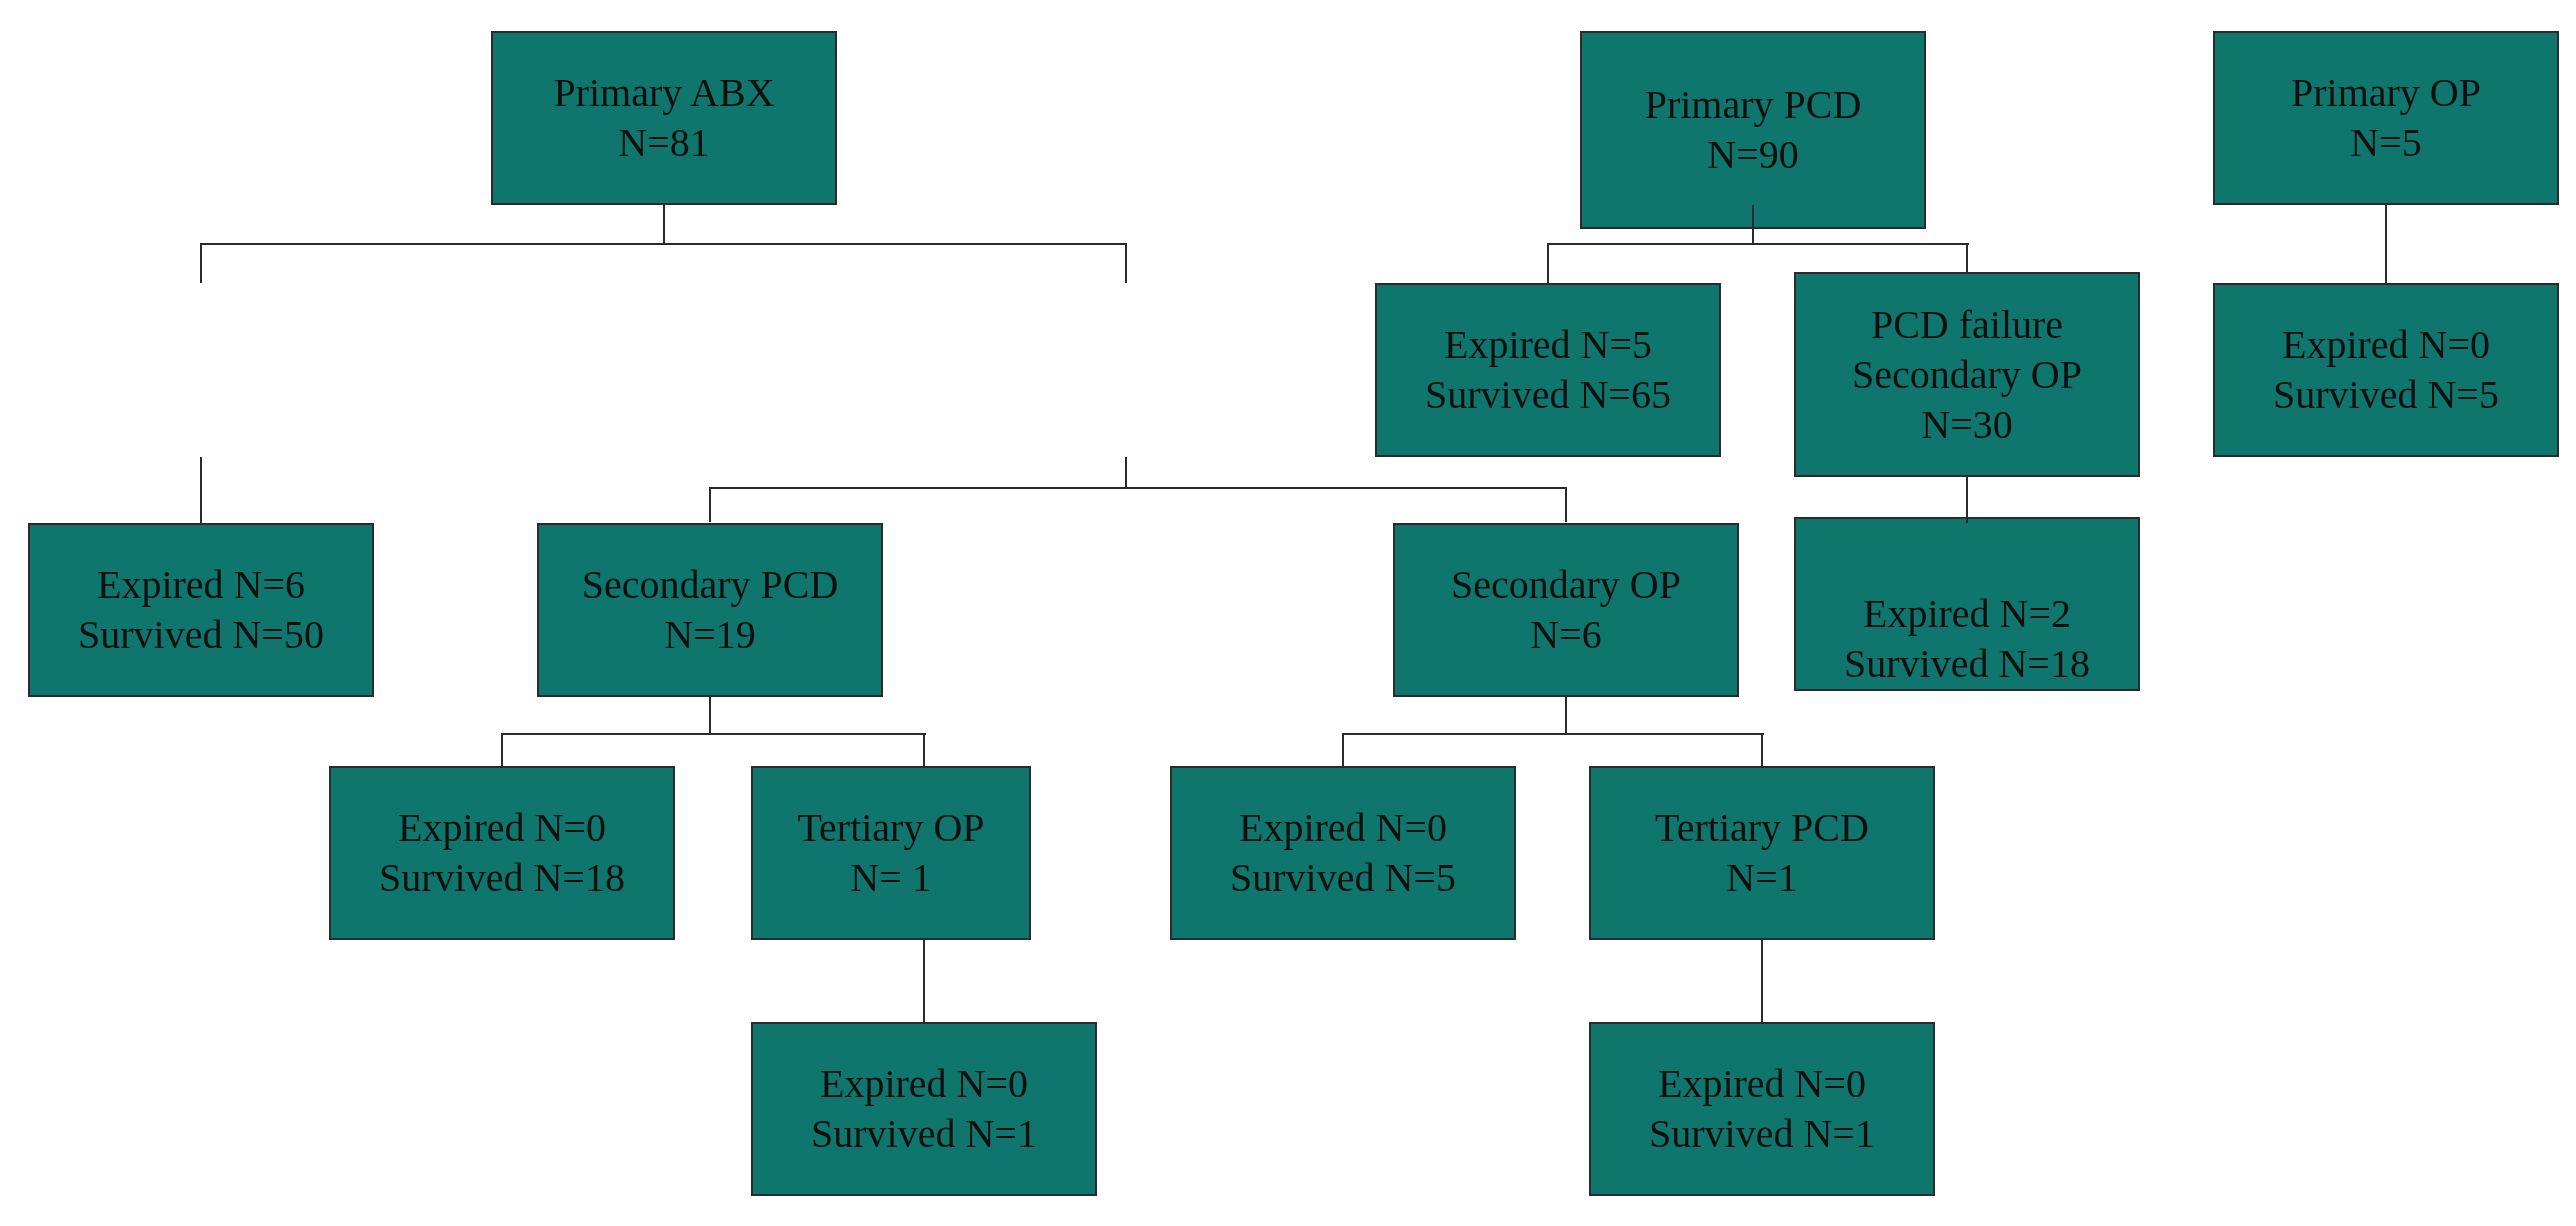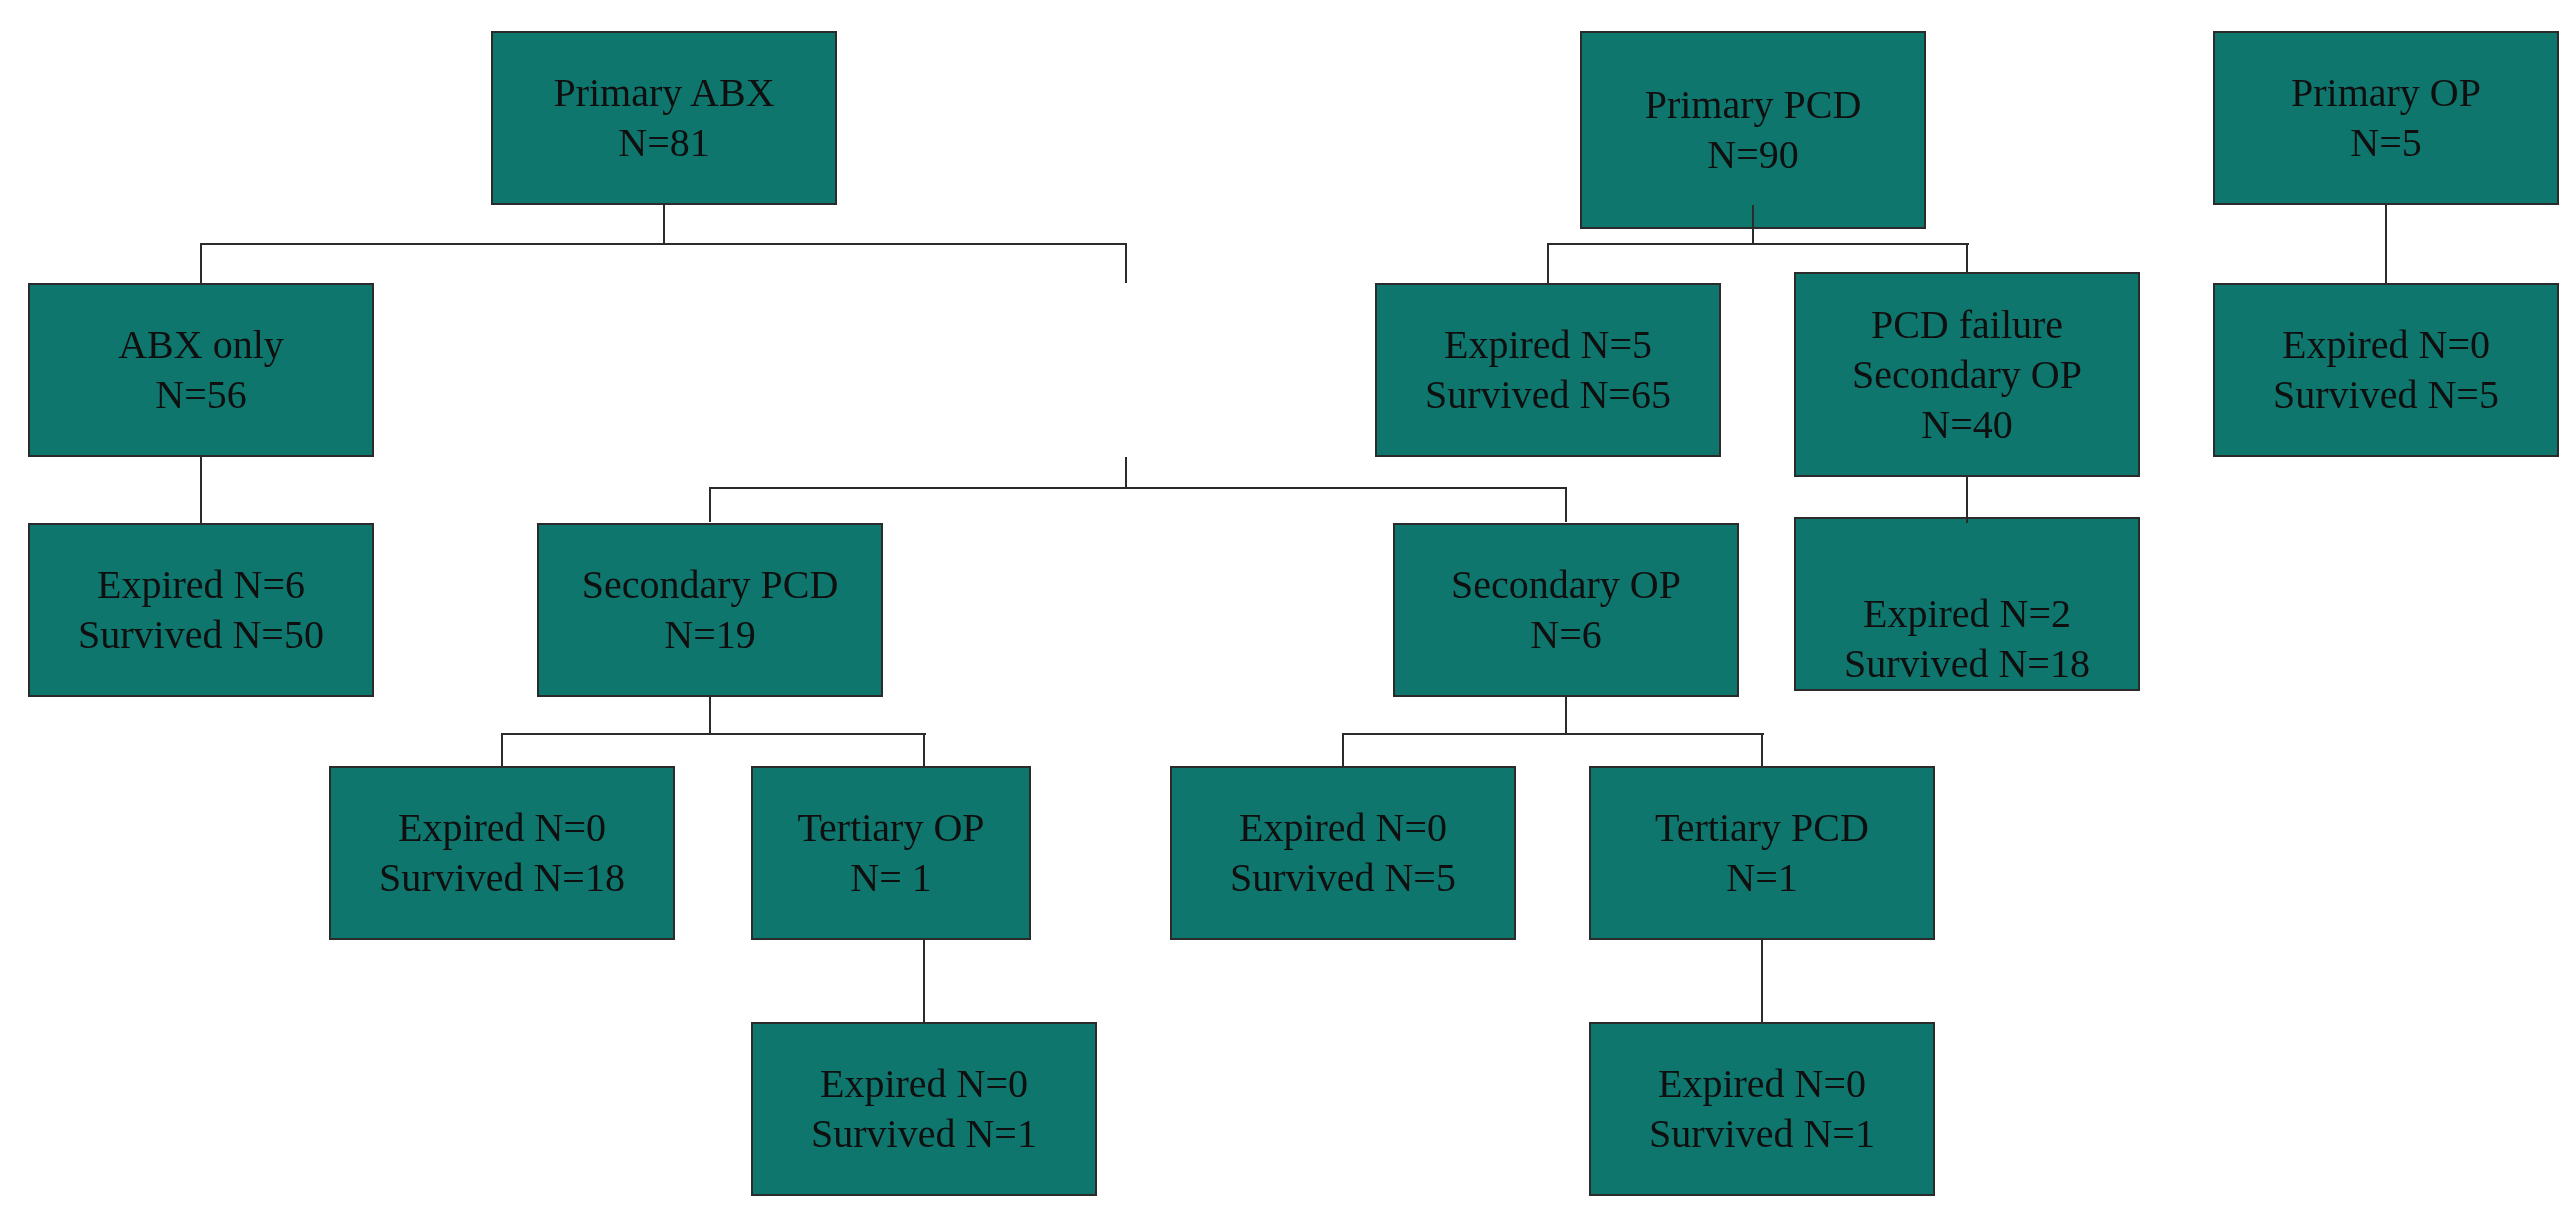--- a/index.html
+++ b/index.html
@@ -46,32 +46,28 @@
       <div class="txt" style="color: rgb(15, 15, 15);">N=81</div>
     </div>
     <div class="node" style="left: 1580px; top: 31px; width: 346px; height: 198px; border-color: rgb(43, 43, 43);">
       <div class="txt" style="color: rgb(15, 15, 15);">Primary PCD</div>
       <div class="txt" style="color: rgb(15, 15, 15);">N=90</div>
     </div>
     <div class="node" style="left: 2213px; top: 31px; width: 346px; height: 174px; border-color: rgb(43, 43, 43);">
       <div class="txt" style="color: rgb(15, 15, 15);">Primary OP</div>
       <div class="txt" style="color: rgb(15, 15, 15);">N=5</div>
     </div>
-    <div class="node" style="left: 28px; top: 283px; width: 346px; height: 174px; border-color: rgb(43, 43, 43);">
-      <div class="txt" style="color: rgb(15, 15, 15);">ABX only</div>
-      <div class="txt" style="color: rgb(15, 15, 15);">N=56</div>
-    </div>
     <div class="node" style="left: 1375px; top: 283px; width: 346px; height: 174px; border-color: rgb(43, 43, 43);">
       <div class="txt" style="color: rgb(15, 15, 15);">Expired N=5</div>
       <div class="txt" style="color: rgb(15, 15, 15);">Survived N=65</div>
     </div>
     <div class="node" style="left: 1794px; top: 272px; width: 346px; height: 205px; border-color: rgb(43, 43, 43);">
       <div class="txt" style="color: rgb(15, 15, 15);">PCD failure</div>
       <div class="txt" style="color: rgb(15, 15, 15);">Secondary OP</div>
-      <div class="txt" style="color: rgb(15, 15, 15);">N=40</div>
+      <div class="txt" style="color: rgb(15, 15, 15);">N=30</div>
     </div>
     <div class="node" style="left: 2213px; top: 283px; width: 346px; height: 174px; border-color: rgb(43, 43, 43);">
       <div class="txt" style="color: rgb(15, 15, 15);">Expired N=0</div>
       <div class="txt" style="color: rgb(15, 15, 15);">Survived N=5</div>
     </div>
     <div class="node" style="left: 28px; top: 523px; width: 346px; height: 174px; border-color: rgb(43, 43, 43);">
       <div class="txt" style="color: rgb(15, 15, 15);">Expired N=6</div>
       <div class="txt" style="color: rgb(15, 15, 15);">Survived N=50</div>
     </div>
     <div class="node" style="left: 537px; top: 523px; width: 346px; height: 174px; border-color: rgb(43, 43, 43);">

